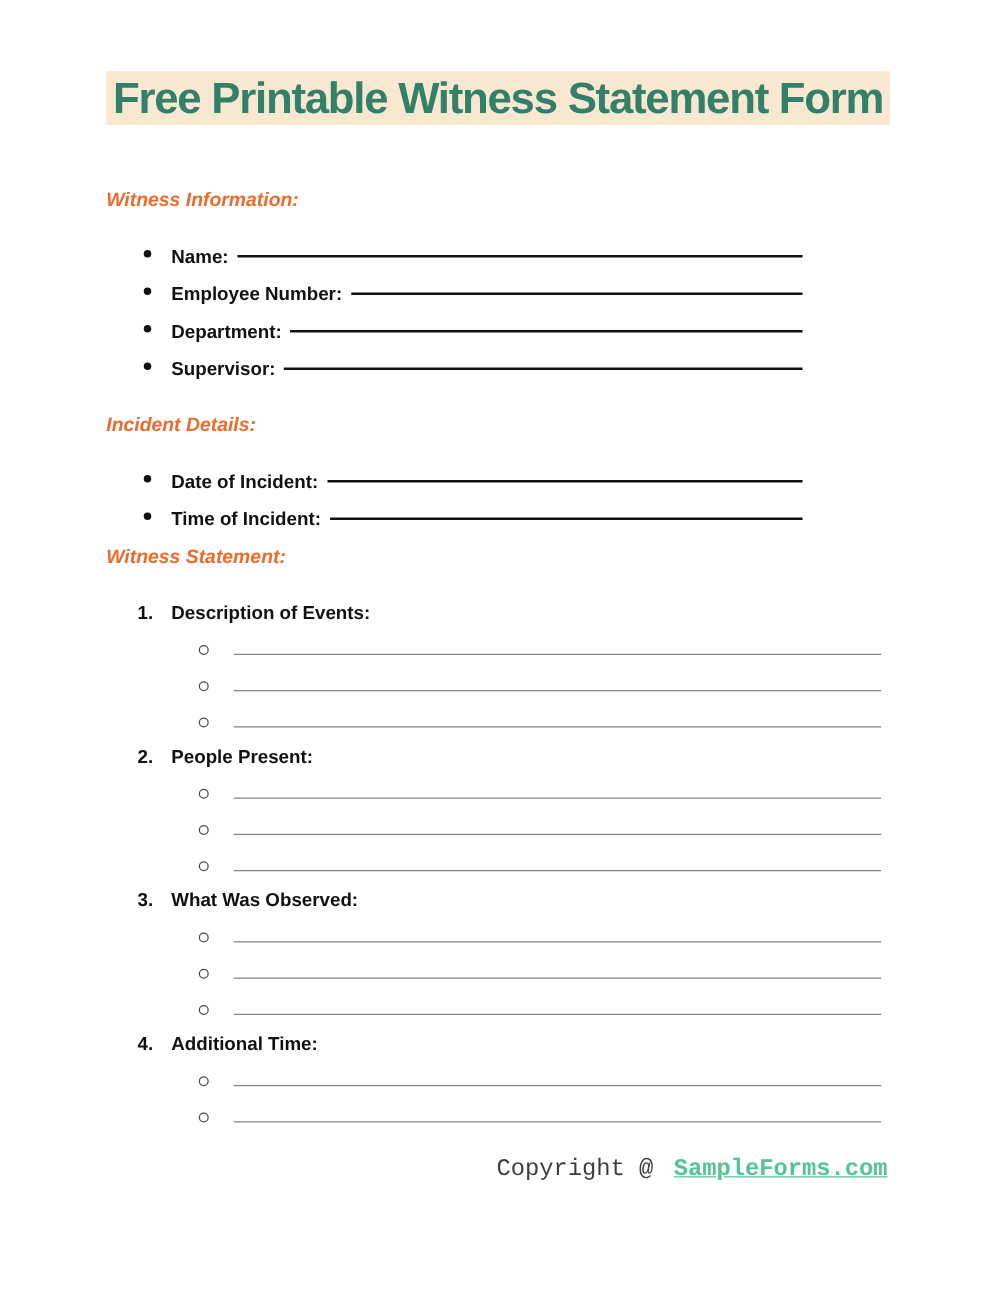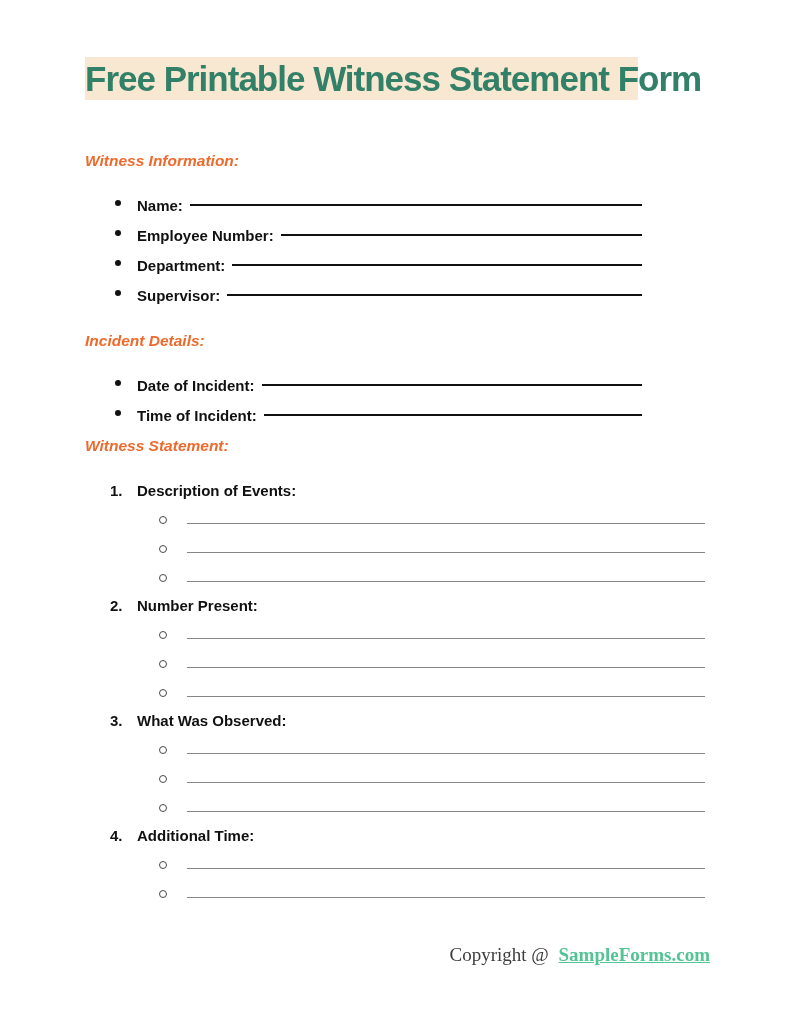--- a/index.html
+++ b/index.html
@@ -12,21 +12,21 @@
     width: 802px;
     height: 1033px;
     background: #ffffff;
     font-family: "Liberation Sans", sans-serif;
     color: #111111;
     overflow: hidden;
   }
   
   .title-band {
     margin: 57px 90px 0 85px;
-    width: 553px;
+    width: 627px;
     height: 43px;
     line-height: 43px;
     background: #F9E8D1;
     text-align: center;
   }
   .title-band span {
     font-size: 35px;
     font-weight: bold;
     letter-spacing: -1px;
     color: #338069;
@@ -111,24 +111,24 @@
   }
   .sub-line {
     position: absolute;
     left: 102px;
     right: 0;
     top: 22px;
     border-top: 1px solid #858585;
   }
   
   .footer {
-    margin: 40px 0 0 85px;
+    margin: 20px 0 0 85px;
     width: 625px;
     text-align: right;
-    font-family: Liberation Serif, serif;
+    font-family: Liberation Mono, monospace;
     font-size: 19px;
     color: #3d3d3d;
   }
   .flink {
     font-weight: bold;
     color: #53C493;
     text-decoration: underline;
     text-decoration-color: #53C493;
     cursor: pointer;
     margin-left: 5px;
@@ -199,21 +199,21 @@
       <span class="circle"></span>
       <span class="sub-line"></span>
     </div>
     <div class="sub-row">
       <span class="circle"></span>
       <span class="sub-line"></span>
     </div>
 
     <div class="num-row">
       <span class="num">2.</span>
-      <span>Number Present:</span>
+      <span>People Present:</span>
     </div>
     <div class="sub-row">
       <span class="circle"></span>
       <span class="sub-line"></span>
     </div>
     <div class="sub-row">
       <span class="circle"></span>
       <span class="sub-line"></span>
     </div>
     <div class="sub-row">

